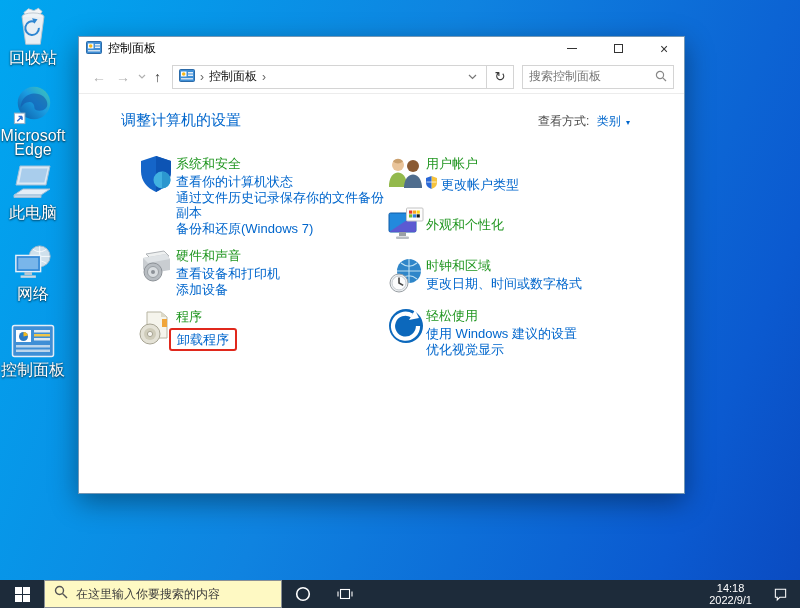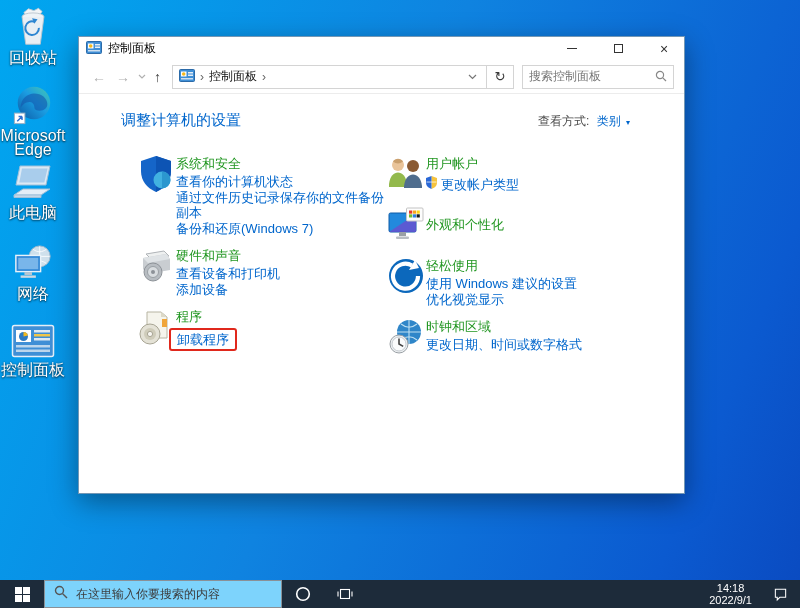--- a/index.html
+++ b/index.html
@@ -60,21 +60,21 @@
   .cat-h{display:block;font-size:13px;line-height:18px;color:var(--green);text-decoration:none;}
   .cat-l{display:block;font-size:13px;line-height:15px;margin-top:1px;color:var(--link-blue);text-decoration:none;}
   .cat-l.hl{display:inline-block;border:2px solid var(--red);border-radius:3px;padding:2px 6px;margin-left:-7px;margin-top:2px;}
   .l-row{display:flex;align-items:center;gap:4px;margin-top:2px;}
   .l-row .cat-l{margin-top:0;}
 
   
   .taskbar{position:absolute;left:0;bottom:0;width:800px;height:28px;background:var(--taskbar);display:flex;align-items:stretch;}
   .tb-btn{display:flex;align-items:center;justify-content:center;}
   .tb-start{width:44px;}
-  .tb-search{width:238px;background:#7dd3fc;border:1px solid #8a9096;display:flex;align-items:center;gap:8px;padding:0 9px;}
+  .tb-search{width:238px;background:#fef9c3;border:1px solid #8a9096;display:flex;align-items:center;gap:8px;padding:0 9px;}
   .tb-search .ph{font-size:12px;color:#3c3c3c;white-space:nowrap;}
   .tb-cortana{width:42px;}
   .tb-task{width:42px;}
   .tb-sp{flex:1;}
   .tb-clock{display:flex;flex-direction:column;align-items:center;justify-content:center;color:#fff;font-size:11px;line-height:12px;padding:0 8px;}
   .tb-action{width:40px;}
 </style>
 </head>
 <body>
 
@@ -303,41 +303,41 @@
                 <rect x="23" y="10.3" width="3.2" height="3.2" fill="#6fbe2e"></rect>
                 <rect x="26.8" y="10.3" width="3.2" height="3.2" fill="#2f7ede"></rect>
                 <rect x="30.6" y="10.3" width="3.2" height="3.2" fill="#1b1b1b"></rect>
               </svg></span>
       <span class="cat-tx">
         <a href="#" class="cat-h">外观和个性化</a>
       </span>
           </div>
           <div class="cat">
             <span class="cat-ic"><svg viewBox="0 0 40 40" width="40" height="40">
-                <circle cx="20" cy="20" r="17" fill="#0c68bc"></circle>
-                <path d="M26 9.5 a12.5 12.5 0 1 0 6 10.5" fill="none" stroke="#fff" stroke-width="4.2"></path>
-                <path d="M23 14 l10 -2 -4 -8 Z" fill="#fff"></path>
-              </svg></span>
-      <span class="cat-tx">
-        <a href="#" class="cat-h">轻松使用</a>
-              <a href="#" class="cat-l">使用 Windows 建议的设置</a>
-              <a href="#" class="cat-l">优化视觉显示</a>
-      </span>
-          </div>
-          <div class="cat">
-            <span class="cat-ic"><svg viewBox="0 0 40 40" width="40" height="40">
                 <circle cx="23" cy="15" r="12" fill="#2f86c9"></circle>
                 <path d="M11 15 h24 M23 3 v24 M15 7 c5 4 11 4 16 0 M15 23 c5 -4 11 -4 16 0" stroke="#bfe0f2" stroke-width="1.1" fill="none"></path>
                 <circle cx="13" cy="27" r="9" fill="#eef1f3" stroke="#9aa0a5"></circle>
                 <circle cx="13" cy="27" r="7" fill="#fbfcfd" stroke="#c6cbd0"></circle>
                 <path d="M13 21.5 V27 l4.2 2.4" stroke="#444" stroke-width="1.6" fill="none"></path>
               </svg></span>
       <span class="cat-tx">
         <a href="#" class="cat-h">时钟和区域</a>
               <a href="#" class="cat-l">更改日期、时间或数字格式</a>
+      </span>
+          </div>
+          <div class="cat">
+            <span class="cat-ic"><svg viewBox="0 0 40 40" width="40" height="40">
+                <circle cx="20" cy="20" r="17" fill="#0c68bc"></circle>
+                <path d="M26 9.5 a12.5 12.5 0 1 0 6 10.5" fill="none" stroke="#fff" stroke-width="4.2"></path>
+                <path d="M23 14 l10 -2 -4 -8 Z" fill="#fff"></path>
+              </svg></span>
+      <span class="cat-tx">
+        <a href="#" class="cat-h">轻松使用</a>
+              <a href="#" class="cat-l">使用 Windows 建议的设置</a>
+              <a href="#" class="cat-l">优化视觉显示</a>
       </span>
           </div>
         </div>
     </div>
   </div>
 </div>
 
 <div class="taskbar">
   <div class="tb-btn tb-start">
     <svg width="15" height="15" viewBox="0 0 15 15">

